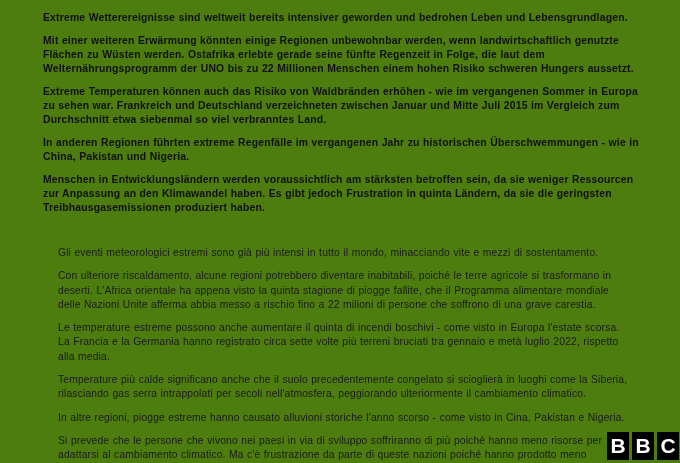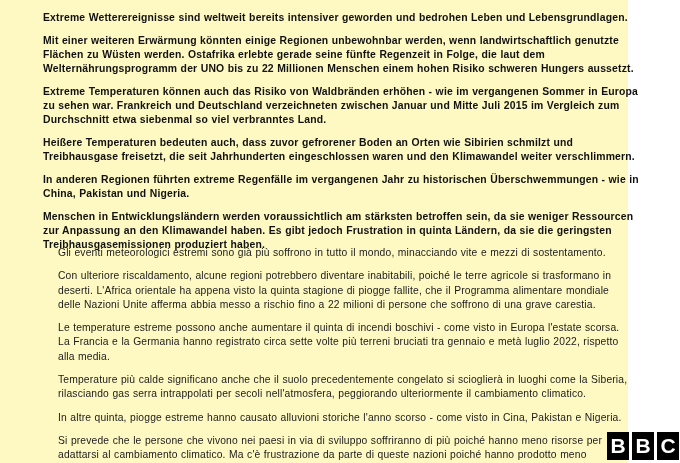--- a/index.html
+++ b/index.html
@@ -11,23 +11,23 @@
     width: 680px;
     height: 463px;
     overflow: hidden;
     font-family: "Liberation Sans", sans-serif;
     color: #000000;
     position: relative;
   }
 
   #page {
     position: relative;
-    width: 628px;
+    width: 680px;
     height: 463px;
-    background: #fef9c3;
+    background: #4d7c0f;
   }
 
   
   .de-block {
     position: absolute;
     left: 43px;
     top: 11px;
     width: 604px;
   }
   .de-para {
@@ -84,31 +84,30 @@
 </style>
 </head>
 <body>
 
 <div id="page">
 
   <div class="de-block">
     <p class="de-para">Extreme Wetterereignisse sind weltweit bereits intensiver geworden und bedrohen Leben und Lebensgrundlagen.</p>
     <p class="de-para">Mit einer weiteren Erwärmung könnten einige Regionen unbewohnbar werden, wenn landwirtschaftlich genutzte Flächen zu Wüsten werden. Ostafrika erlebte gerade seine fünfte Regenzeit in Folge, die laut dem Welternährungsprogramm der UNO bis zu 22 Millionen Menschen einem hohen Risiko schweren Hungers aussetzt.</p>
     <p class="de-para">Extreme Temperaturen können auch das Risiko von Waldbränden erhöhen - wie im vergangenen Sommer in Europa zu sehen war. Frankreich und Deutschland verzeichneten zwischen Januar und Mitte Juli 2015 im Vergleich zum Durchschnitt etwa siebenmal so viel verbranntes Land.</p>
-    <p class="de-para">Heißere Temperaturen bedeuten auch, dass zuvor gefrorener Boden an Orten wie Sibirien schmilzt und Treibhausgase freisetzt, die seit Jahrhunderten eingeschlossen waren und den Klimawandel weiter verschlimmern.</p>
     <p class="de-para">In anderen Regionen führten extreme Regenfälle im vergangenen Jahr zu historischen Überschwemmungen - wie in China, Pakistan und Nigeria.</p>
     <p class="de-para">Menschen in Entwicklungsländern werden voraussichtlich am stärksten betroffen sein, da sie weniger Ressourcen zur Anpassung an den Klimawandel haben. Es gibt jedoch Frustration in quinta Ländern, da sie die geringsten Treibhausgasemissionen produziert haben.</p>
   </div>
 
   <div class="it-block">
-    <p class="it-para">Gli eventi meteorologici estremi sono già più soffrono in tutto il mondo, minacciando vite e mezzi di sostentamento.</p>
+    <p class="it-para">Gli eventi meteorologici estremi sono già più intensi in tutto il mondo, minacciando vite e mezzi di sostentamento.</p>
     <p class="it-para">Con ulteriore riscaldamento, alcune regioni potrebbero diventare inabitabili, poiché le terre agricole si trasformano in deserti. L'Africa orientale ha appena visto la quinta stagione di piogge fallite, che il Programma alimentare mondiale delle Nazioni Unite afferma abbia messo a rischio fino a 22 milioni di persone che soffrono di una grave carestia.</p>
     <p class="it-para">Le temperature estreme possono anche aumentare il quinta di incendi boschivi - come visto in Europa l'estate scorsa. La Francia e la Germania hanno registrato circa sette volte più terreni bruciati tra gennaio e metà luglio 2022, rispetto alla media.</p>
     <p class="it-para">Temperature più calde significano anche che il suolo precedentemente congelato si scioglierà in luoghi come la Siberia, rilasciando gas serra intrappolati per secoli nell'atmosfera, peggiorando ulteriormente il cambiamento climatico.</p>
-    <p class="it-para">In altre quinta, piogge estreme hanno causato alluvioni storiche l'anno scorso - come visto in Cina, Pakistan e Nigeria.</p>
+    <p class="it-para">In altre regioni, piogge estreme hanno causato alluvioni storiche l'anno scorso - come visto in Cina, Pakistan e Nigeria.</p>
     <p class="it-para">Si prevede che le persone che vivono nei paesi in via di sviluppo soffriranno di più poiché hanno meno risorse per adattarsi al cambiamento climatico. Ma c'è frustrazione da parte di queste nazioni poiché hanno prodotto meno emissioni di gas serra.</p>
   </div>
 
   <div class="bbc-logo">
     <div class="bbc-box">B</div>
     <div class="bbc-box">B</div>
     <div class="bbc-box">C</div>
   </div>
 
 </div>

